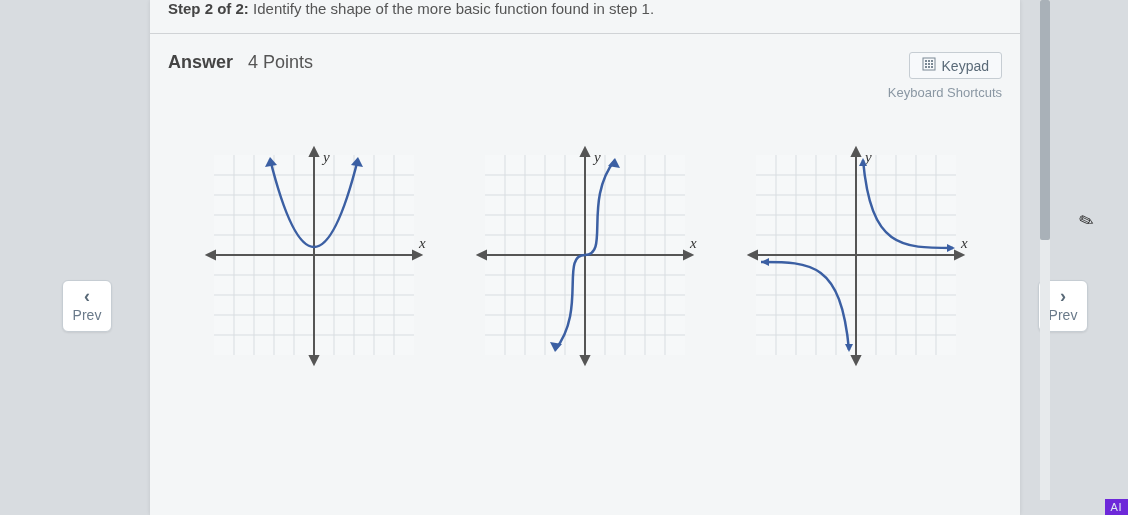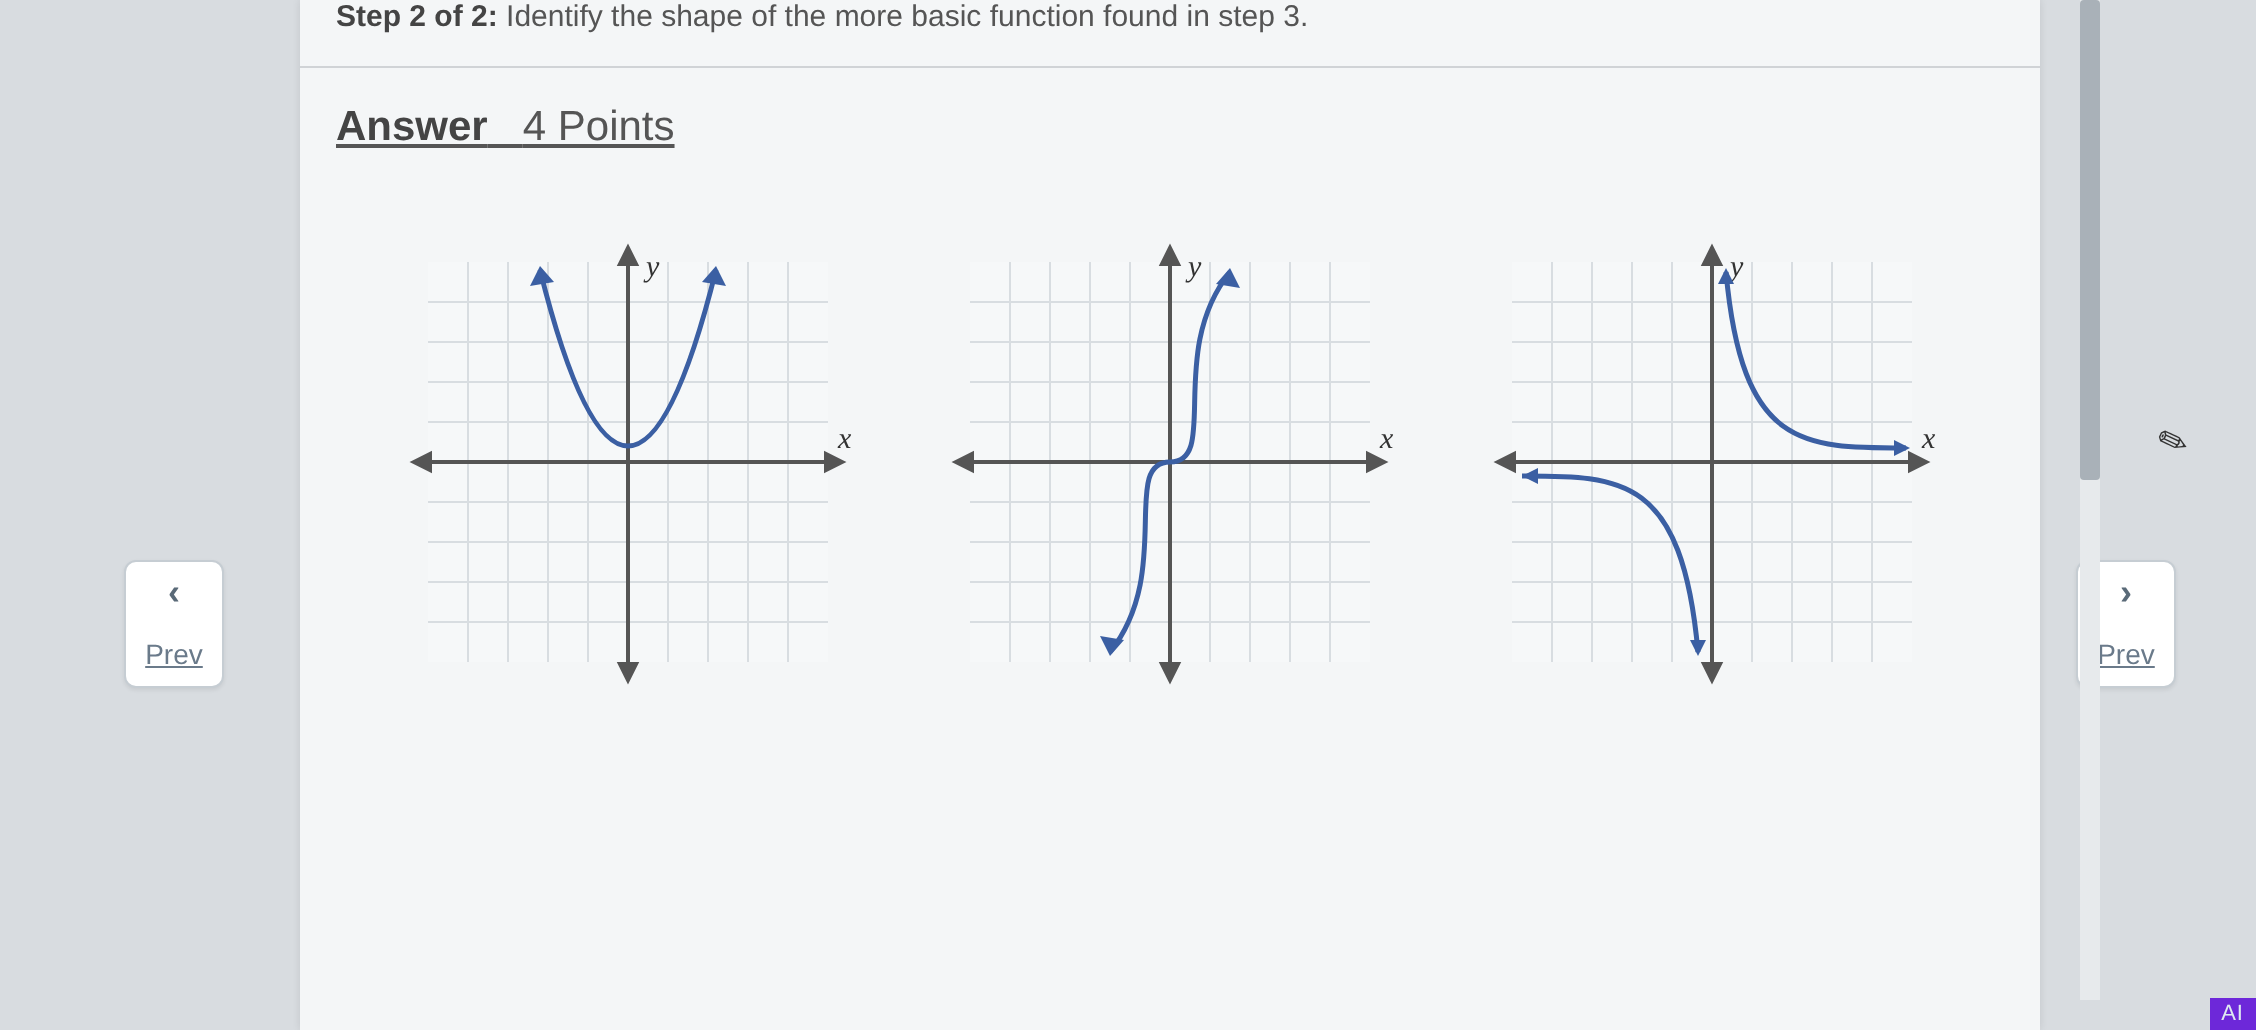--- a/index.html
+++ b/index.html
@@ -44,22 +44,21 @@
   .answer-section {
     padding: 18px;
   }
   .answer-header {
     display: flex;
     justify-content: space-between;
     align-items: flex-start;
   }
   .answer-left {
     color: #555;
-    font-size: 21px;
-    text-decoration: underline;
+    font-size: 18px;
   }
   .answer-left .bold { font-weight: 700; color: #444; }
   .answer-right {
     text-align: right;
     font-size: 14px;
     color: #6a7a8a;
   }
   .keypad-btn {
     display: inline-flex;
     align-items: center;
@@ -98,21 +97,21 @@
     border: 1px solid #c6cdd3;
     border-radius: 6px;
     text-align: center;
     color: #6a7a8a;
     font-size: 14px;
     padding: 6px 0 8px 0;
     cursor: pointer;
     box-shadow: 0 1px 2px rgba(0,0,0,0.08);
   }
   .nav-btn .chev { font-size: 18px; font-weight: 700; line-height: 1; color: #5a6a78; }
-  .nav-btn .lbl { margin-top: 14px; text-decoration: underline; }
+  .nav-btn .lbl { margin-top: 2px; }
   .nav-prev { left: 62px; }
   .nav-next { right: 40px; }
   .vscroll-track {
     position: absolute;
     right: 78px;
     top: 0;
     width: 10px;
     height: 500px;
     background: #e7eaec;
   }
@@ -146,30 +145,50 @@
   }
 </style>
 </head>
 <body>
 
 <div class="content-panel">
 
 
   <div class="step-row">
     <span class="bold">Step 2 of 2:</span>
-    <span>Identify the shape of the more basic function found in step 3.</span>
+    <span>Identify the shape of the more basic function found in step 1.</span>
   </div>
 
   <div class="hr"></div>
 
   <div class="answer-section">
     <div class="answer-header">
       <div class="answer-left">
         <span class="bold">Answer</span>&nbsp;&nbsp;
         <span>4 Points</span>
+      </div>
+      <div class="answer-right">
+        <button class="keypad-btn">
+          <span>
+            <svg width="14" height="14" viewBox="0 0 14 14">
+                <rect x="1" y="1" width="12" height="12" fill="none" stroke="#7a8894" stroke-width="1"></rect>
+                <rect x="3" y="3" width="2" height="2" fill="#7a8894"></rect>
+                <rect x="6" y="3" width="2" height="2" fill="#7a8894"></rect>
+                <rect x="9" y="3" width="2" height="2" fill="#7a8894"></rect>
+                <rect x="3" y="6" width="2" height="2" fill="#7a8894"></rect>
+                <rect x="6" y="6" width="2" height="2" fill="#7a8894"></rect>
+                <rect x="9" y="6" width="2" height="2" fill="#7a8894"></rect>
+                <rect x="3" y="9" width="2" height="2" fill="#7a8894"></rect>
+                <rect x="6" y="9" width="2" height="2" fill="#7a8894"></rect>
+                <rect x="9" y="9" width="2" height="2" fill="#7a8894"></rect>
+              </svg>
+          </span>
+          <span>Keypad</span>
+        </button>
+        <div class="kbd-shortcuts">Keyboard Shortcuts</div>
       </div>
     </div>
 
     <div class="graphs-row">
 
       <div class="graph-card">
         <svg width="250" height="230" viewBox="0 0 250 230">
           <g>
             <rect x="25" y="15" width="200" height="200" fill="#f6f8f9"></rect>
             <g stroke="#d8dde1" stroke-width="1">

